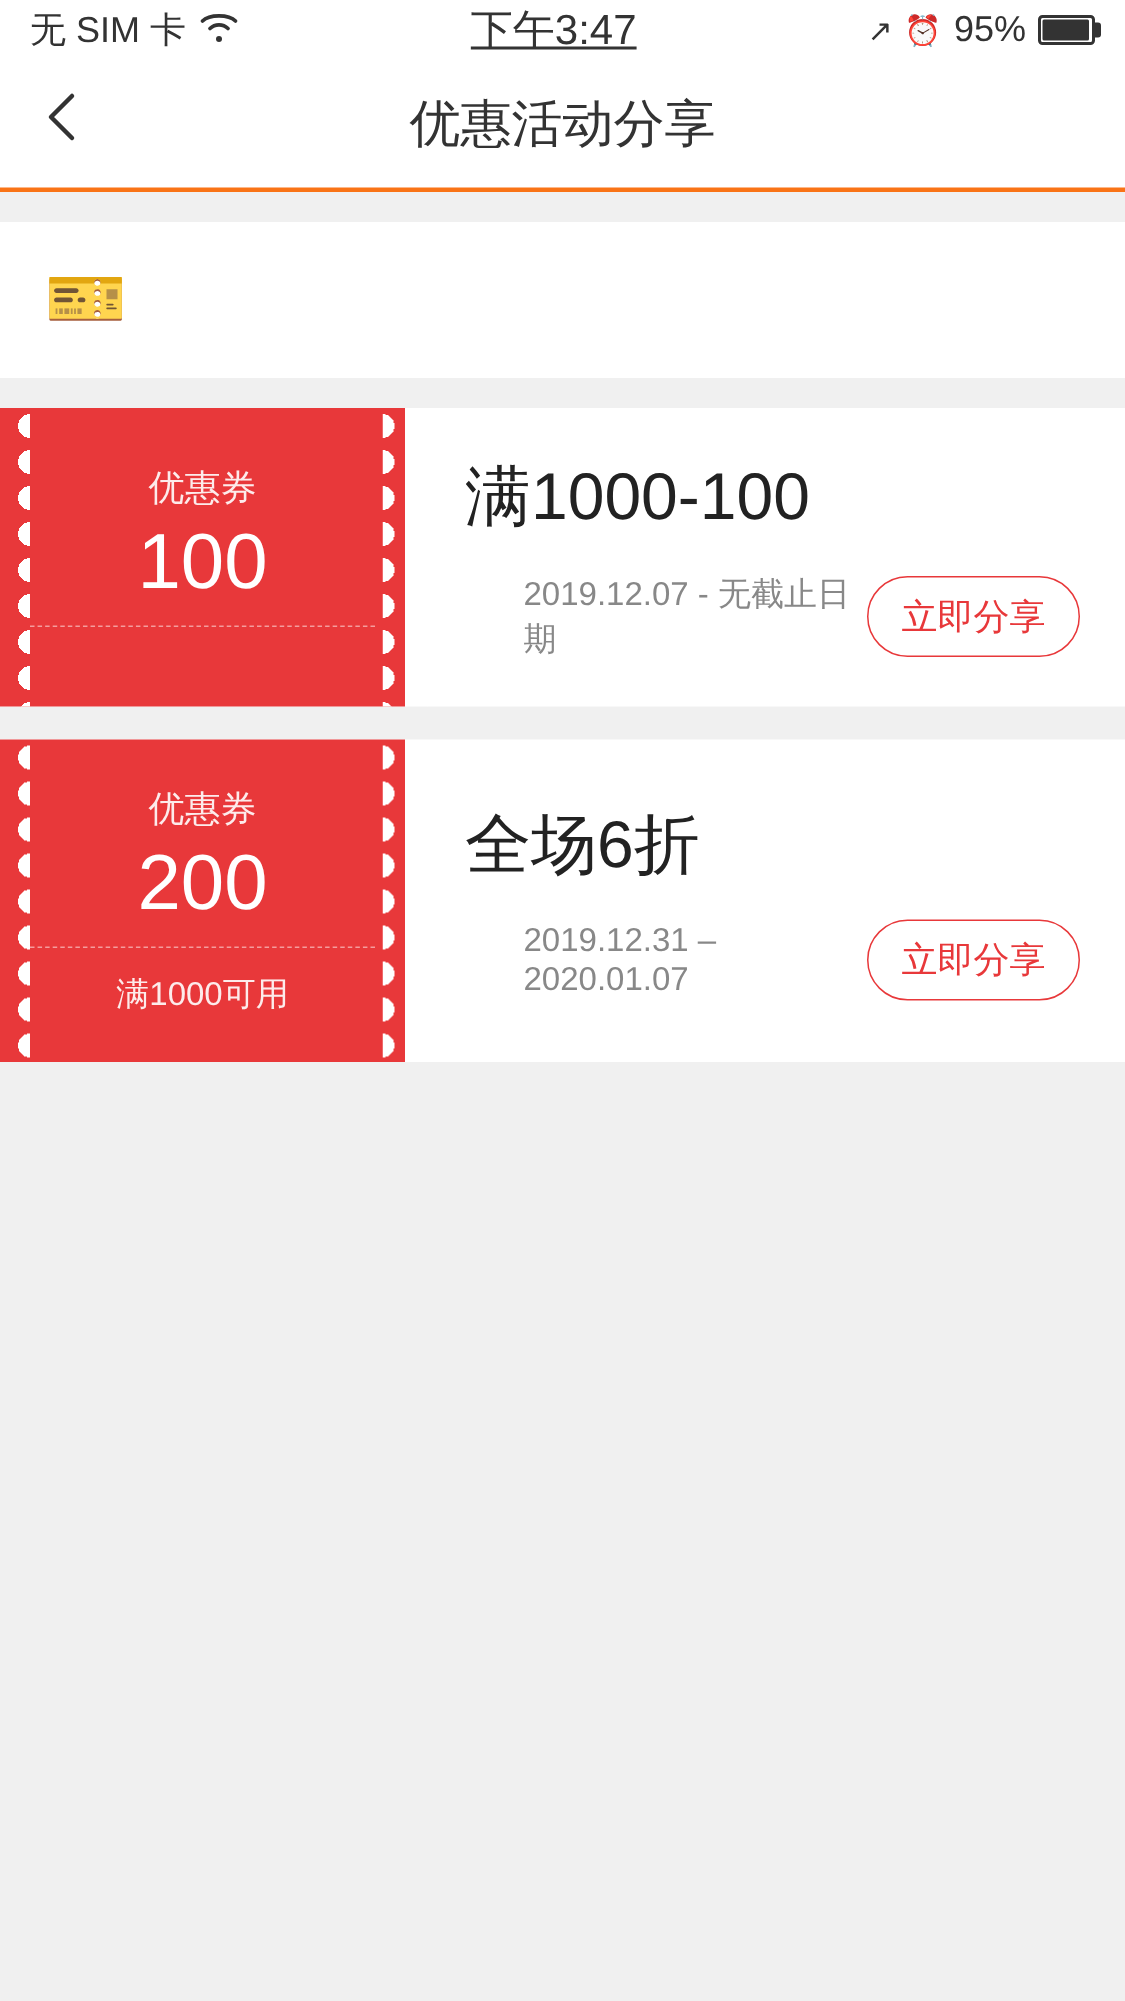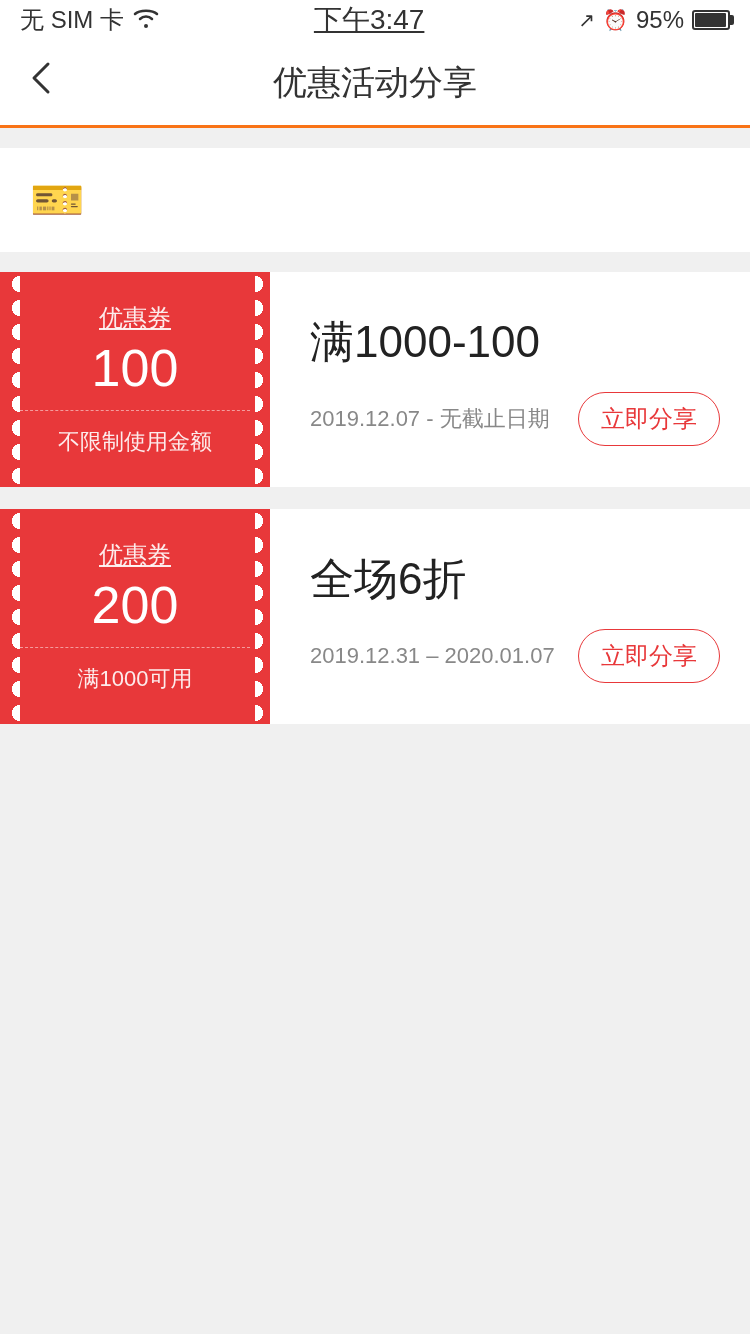--- a/index.html
+++ b/index.html
@@ -164,21 +164,20 @@
       background: radial-gradient(circle at 100% 50%, #fff 8px, transparent 8px);
       background-size: 20px 24px;
       background-repeat: repeat-y;
       z-index: 2;
     }
 
     .coupon-label {
       font-size: 24px;
       color: rgba(255,255,255,0.9);
       margin-bottom: 8px;
-      text-decoration: underline;
     }
 
     .coupon-amount {
       font-size: 52px;
       font-weight: 300;
       color: #fff;
       line-height: 1;
       margin-bottom: 16px;
     }
 
@@ -208,20 +207,21 @@
       font-size: 44px;
       font-weight: 500;
       color: #222;
       margin-bottom: 20px;
     }
 
     .coupon-meta {
       display: flex;
       align-items: center;
       justify-content: space-between;
+      margin-left: 39px;
     }
 
     .coupon-date {
       font-size: 22px;
       color: #888;
     }
 
     .share-btn {
       border: 1.5px solid #e8383a;
       background: #fff;
@@ -281,21 +281,20 @@
   <div class="section-icon">🎫</div>
 </div>
 
 <div class="coupon-list">
 
   <div class="coupon-card">
     <div class="coupon-left">
       <div class="coupon-label">优惠券</div>
       <div class="coupon-amount">100</div>
       <hr class="coupon-divider">
-      <div class="coupon-condition">不限制使用金额</div>
     </div>
     <div class="coupon-right">
       <div class="coupon-name">满1000-100</div>
       <div class="coupon-meta">
         <span class="coupon-date">2019.12.07 - 无截止日期</span>
         <button class="share-btn">立即分享</button>
       </div>
     </div>
   </div>
 

